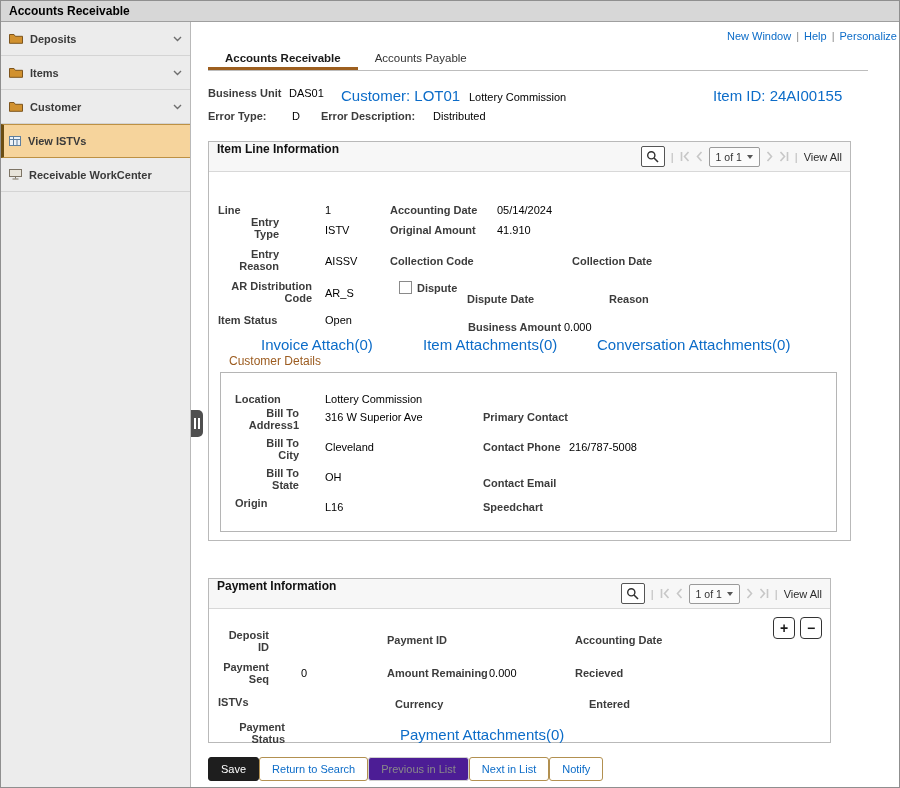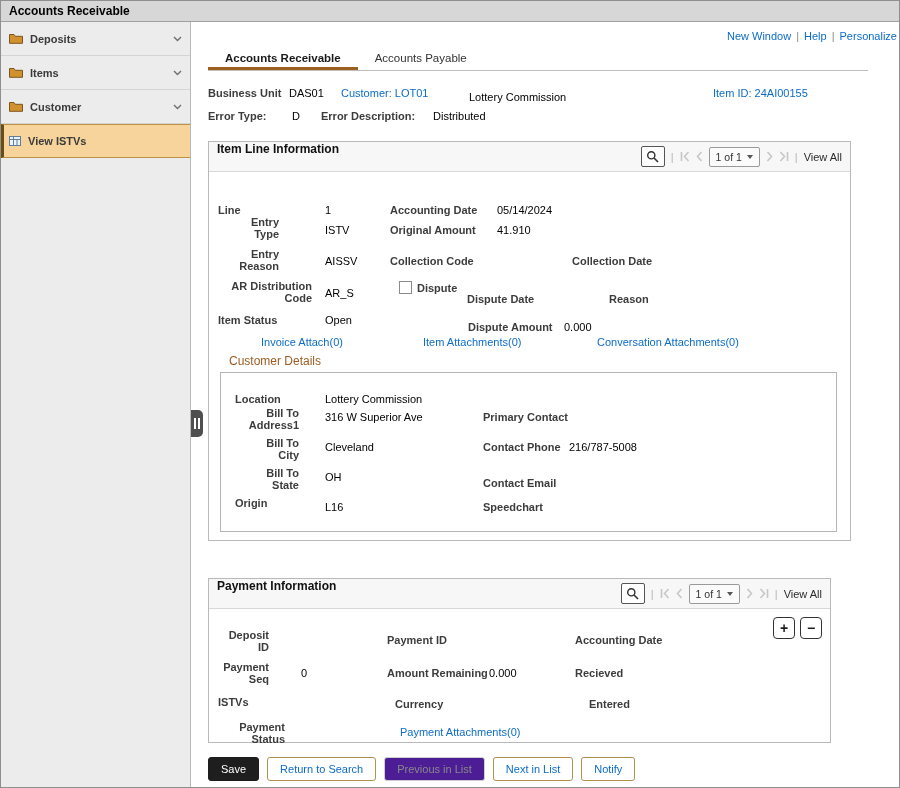--- a/index.html
+++ b/index.html
@@ -20,38 +20,38 @@
   .util{display:flex;justify-content:flex-end;align-items:center;gap:5px;padding:7px 2px 0 0;font-size:11px;height:20px}
   .util .ulink{color:#0c6cc8;cursor:pointer;white-space:nowrap}
   .util .usep{color:#8a8a8a}
   .tabs{display:flex;border-bottom:1px solid #bdbdbd;width:660px;margin-left:17px;margin-top:3px}
   .tab{padding:7px 17px 6px;font-size:11.5px;color:#333;cursor:pointer;white-space:nowrap}
   .tab.active{font-weight:bold;color:#1a1a1a;border-bottom:3px solid #9d5f1f;padding-bottom:3px}
   .summary{position:relative;height:46px;margin-top:14px;font-size:11px}
   .lbl{position:absolute;font-size:11px;font-weight:bold;color:#3c3c3c;white-space:nowrap}
   .lblw{position:absolute;font-size:11px;font-weight:bold;color:#3c3c3c;text-align:right;line-height:12px}
   .val{position:absolute;font-size:11px;color:#000;white-space:nowrap}
-  .lnk{position:absolute;font-size:11px;color:#0c6cc8;white-space:nowrap;cursor:pointer}
+  .lnk{position:absolute;font-size:15px;color:#0c6cc8;white-space:nowrap;cursor:pointer}
   .gb{position:relative;margin-left:17px;border:1px solid #b9b9b9;background:#fff}
   .gb.item-line{width:643px;height:400px;margin-top:10px}
   .gb.payment{width:623px;height:165px;margin-top:37px}
   .gb-header{height:30px;display:flex;padding:0 8px;border-bottom:1px solid #d8d8d8;background:#f7f7f7}
   .gb-title{font-weight:bold;font-size:12px;color:#111;flex:1;white-space:nowrap}
   .gbc{display:flex;align-items:center;gap:6px}
   .search-btn{width:24px;height:21px;border:1px solid #555;background:#fff;border-radius:2px;display:flex;align-items:center;justify-content:center;cursor:pointer}
   .pg-sep{color:#b5b5b5;font-size:11px}
   .pg-arrow{display:flex;align-items:center;cursor:pointer}
   .row-select{display:flex;align-items:center;gap:5px;border:1px solid #9a9a9a;border-radius:2px;background:#fbfbfb;height:20px;padding:0 6px;font-size:10.5px;color:#333;cursor:pointer;white-space:nowrap}
   .caret{width:0;height:0;border-left:3.5px solid transparent;border-right:3.5px solid transparent;border-top:4px solid #555}
   .view-all{font-size:11px;color:#2b2b2b;cursor:pointer;white-space:nowrap}
   .chk{position:absolute;width:13px;height:13px;border:1px solid #8a8a8a;background:#fff;margin:0;appearance:none;-webkit-appearance:none;cursor:pointer}
   .cd-title{position:absolute;left:20px;top:212px;font-size:12px;font-weight:normal;color:#9c5c20;white-space:nowrap}
   .cd-box{position:absolute;left:11px;top:230px;width:617px;height:160px;border:1px solid #b5b5b5;background:#fff}
   .rowbtn{position:absolute;width:22px;height:22px;border:1.5px solid #333;border-radius:4px;background:#fff;font-size:14px;font-weight:bold;color:#1a1a1a;display:flex;align-items:center;justify-content:center;cursor:pointer;line-height:1}
-  .actions{display:flex;gap:8px;margin:14px 0 0 17px}
+  .actions{display:flex;margin:14px 0 0 17px}
   .btn{font-size:11px;border-radius:3px;padding:5px 12px;cursor:pointer;font-family:inherit;white-space:nowrap}
   .btn-primary{background:#1e1e1e;color:#fff;border:1px solid #1e1e1e}
   .btn-secondary{background:#fff;color:#0c6cc8;border:1px solid #b29050}
   .btn-disabled{background:#4c1d95;color:#8a8a8a;border:1px solid #cfcfcf;cursor:default}
   .footer{display:flex;gap:6px;margin:10px 0 0 17px;font-size:11px;align-items:center}
   .crumb-current{color:#6e6e6e}
   .crumb-sep{color:#8a8a8a}
   .crumb-link{color:#0c6cc8;cursor:pointer}
 </style>
 </head>
@@ -109,20 +109,30 @@
         <span class="sb-icon">
             <svg width="12" height="12" viewBox="0 0 12 12">
               <rect x="0.5" y="1.5" width="11" height="9" fill="#eef3f8" stroke="#5f7f9e"></rect>
               <line x1="0.5" y1="4.5" x2="11.5" y2="4.5" stroke="#5f7f9e"></line>
               <line x1="4.5" y1="1.5" x2="4.5" y2="10.5" stroke="#5f7f9e"></line>
               <line x1="8" y1="4.5" x2="8" y2="10.5" stroke="#5f7f9e"></line>
             </svg>
           </span>
         <span class="sb-label">View ISTVs</span>
       </div>
+      <div class="sb-item">
+        <span class="sb-icon">
+            <svg width="13" height="11" viewBox="0 0 13 11">
+              <rect x="0.5" y="0.5" width="12" height="7" fill="#e8e4da" stroke="#7d7465"></rect>
+              <line x1="6.5" y1="8" x2="6.5" y2="9.5" stroke="#7d7465"></line>
+              <line x1="3.5" y1="10" x2="9.5" y2="10" stroke="#7d7465"></line>
+            </svg>
+          </span>
+        <span class="sb-label">Receivable WorkCenter</span>
+      </div>
     </div>
 
     <div class="main">
 
       <div class="handle">
           <i></i>
           <i></i>
         </div>
 
       <div class="util">
@@ -209,21 +219,21 @@
 
         <span class="lblw" style="left:15px;top:138px;width:88px">AR Distribution Code</span>
         <span class="val" style="left:116px;top:145px">AR_S</span>
         <input type="checkbox" class="chk" style="left: 190px; top: 139px;">
         <span class="lbl" style="left:208px;top:140px">Dispute</span>
         <span class="lbl" style="left:258px;top:151px">Dispute Date</span>
         <span class="lbl" style="left:400px;top:151px">Reason</span>
 
         <span class="lbl" style="left:9px;top:172px">Item Status</span>
         <span class="val" style="left:116px;top:172px">Open</span>
-        <span class="lbl" style="left:259px;top:179px">Dispute Amount</span>
+        <span class="lbl" style="left:259px;top:179px">Business Amount</span>
         <span class="val" style="left:355px;top:179px">0.000</span>
 
         <span class="lnk" style="left:52px;top:194px">Invoice Attach(0)</span>
         <span class="lnk" style="left:214px;top:194px">Item Attachments(0)</span>
         <span class="lnk" style="left:388px;top:194px">Conversation Attachments(0)</span>
 
         <span class="cd-title">Customer Details</span>
         <div class="cd-box">
           <span class="lbl" style="left:14px;top:20px">Location</span>
           <span class="val" style="left:104px;top:20px">Lottery Commission</span>

